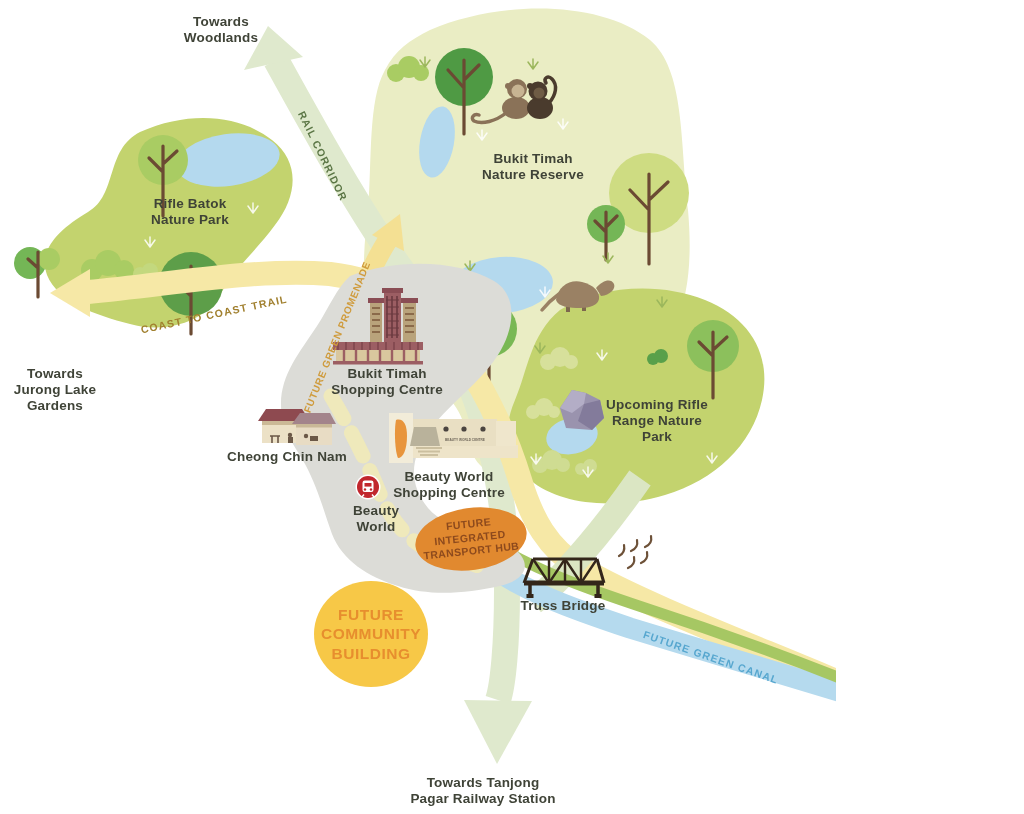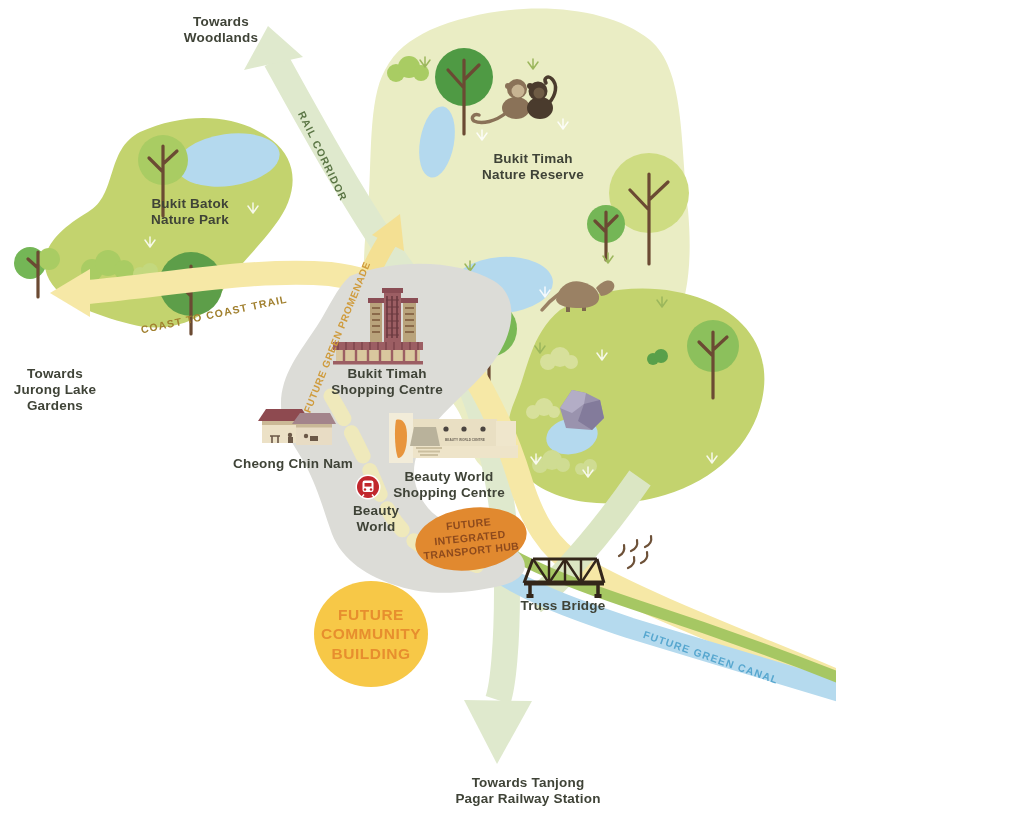--- a/index.html
+++ b/index.html
@@ -278,39 +278,42 @@
     <path d="M631,551 c5,-2 7,-6 6,-11"></path>
     <path d="M628,568 c5,-2 7,-6 6,-11"></path>
     <path d="M641,563 c5,-2 7,-6 6,-11"></path>
     <path d="M645,547 c5,-2 7,-6 6,-11"></path>
   </g>
 </svg>
 
   <div class="lbl" style="left:221px;top:30px;">Towards
 Woodlands</div>
   <div class="route rail-lbl" style="left:323px;top:156px;">RAIL CORRIDOR</div>
-  <div class="lbl" style="left:190px;top:212px;">Bukit Batok
+  <div class="lbl" style="left:190px;top:212px;">Rifle Batok
 Nature Park</div>
   <div class="lbl" style="left:533px;top:167px;">Bukit Timah
 Nature Reserve</div>
   <div class="route coast-lbl" style="left:214px;top:314px;">COAST TO COAST TRAIL</div>
   <div class="lbl" style="left:55px;top:390px;">Towards
 Jurong Lake
 Gardens</div>
   <div class="route prom-lbl" style="left:337px;top:337px;">FUTURE GREEN PROMENADE</div>
   <div class="lbl" style="left:387px;top:382px;">Bukit Timah
 Shopping Centre</div>
-  <div class="lbl" style="left:293px;top:457px;margin-top:7px;">Cheong Chin Nam</div>
+  <div class="lbl" style="left:287px;top:457px;">Cheong Chin Nam</div>
   <div class="lbl" style="left:449px;top:485px;">Beauty World
 Shopping Centre</div>
   <div class="lbl" style="left:376px;top:519px;">Beauty
 World</div>
   <div class="hub-lbl" style="left:470px;top:538px;">FUTURE
 INTEGRATED
 TRANSPORT HUB</div>
   <div class="community-lbl" style="left:371px;top:634px;">FUTURE
 COMMUNITY
 BUILDING</div>
   <div class="lbl" style="left:563px;top:606px;">Truss Bridge</div>
+  <div class="lbl" style="left:657px;top:421px;">Upcoming Rifle
+Range Nature
+Park</div>
   <div class="route canal-lbl" style="left:711px;top:657px;">FUTURE GREEN CANAL</div>
-  <div class="lbl" style="left:528px;top:791px;">Towards Tanjong
+  <div class="lbl" style="left:483px;top:791px;">Towards Tanjong
 Pagar Railway Station</div>
 </div>
 
 </body></html>

